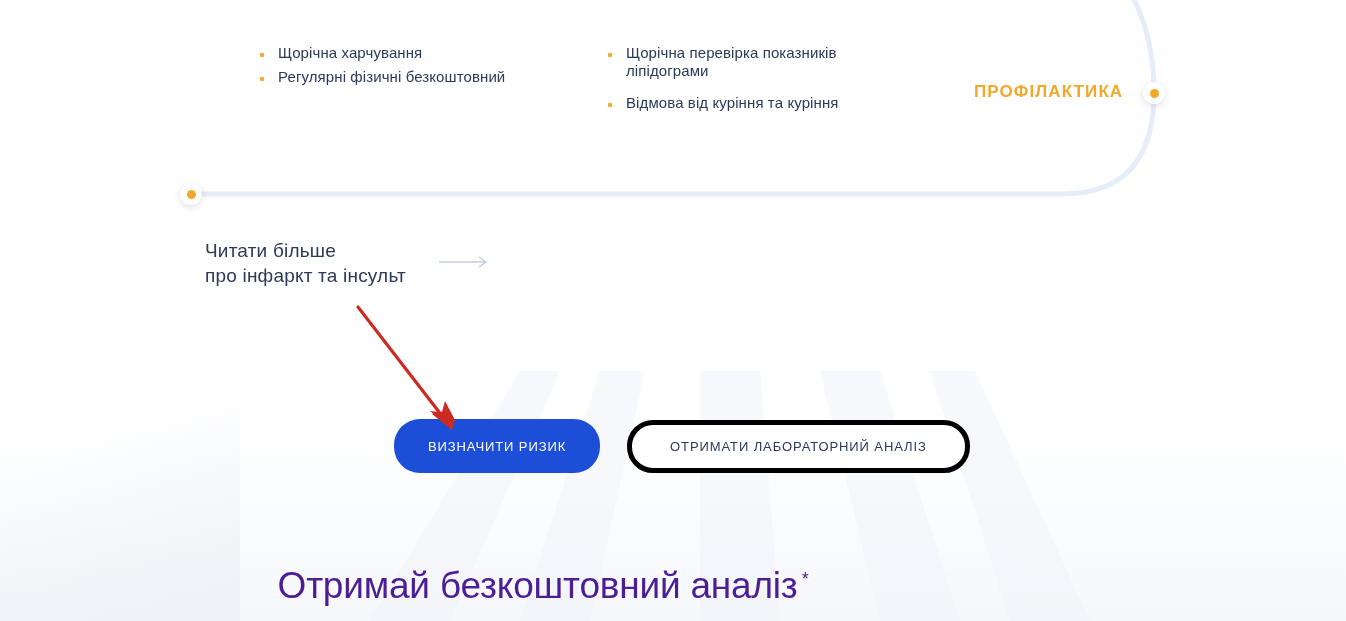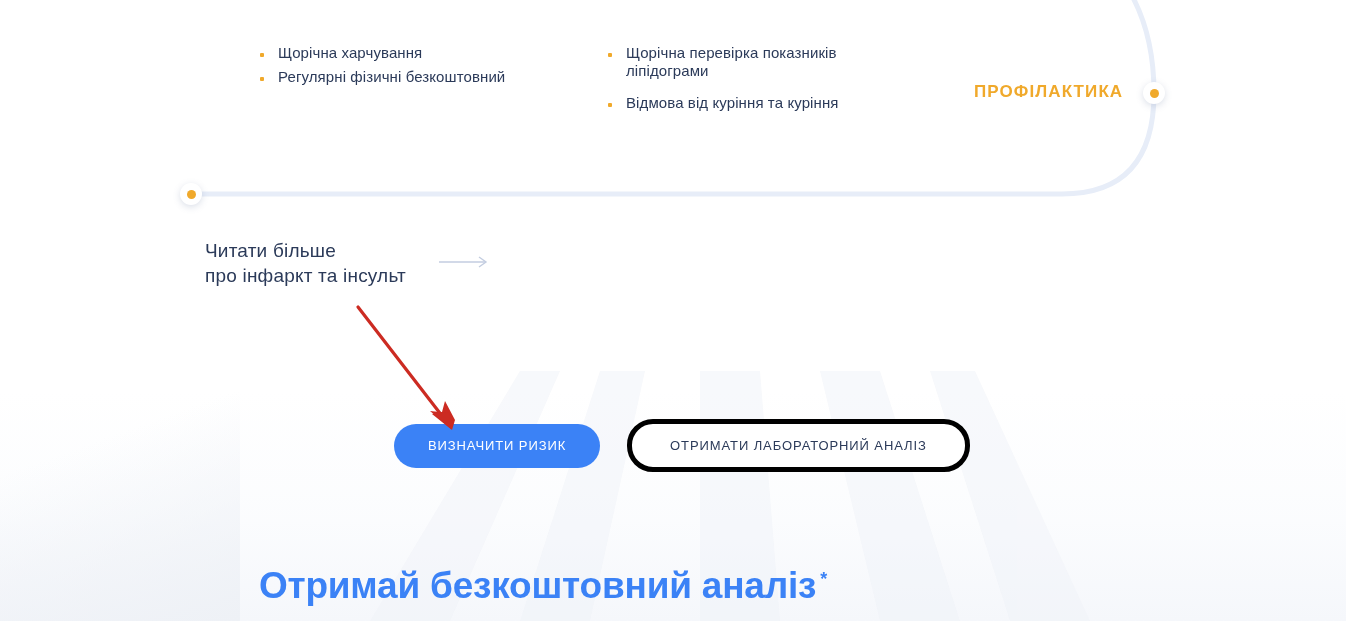--- a/index.html
+++ b/index.html
@@ -165,25 +165,25 @@
     gap: 27px;
   }
   .btn {
     border: none;
     cursor: pointer;
     font-family: "Liberation Sans", sans-serif;
     letter-spacing: .9px;
     white-space: nowrap;
   }
   .btn-primary {
-    background: #3b82f6;
+    background: #1d4ed8;
     color: #ffffff;
     font-size: 13px;
     border-radius: 26px;
-    height: 44px;
+    height: 54px;
     padding: 0 34px;
     min-width: 206px;
   }
   .btn-secondary {
     background: #ffffff;
     color: #2b3a59;
     font-size: 13px;
     border: 5px solid #000000;
     border-radius: 26px;
     height: 53px;
@@ -191,23 +191,22 @@
   }
 
   
   .bottom-heading {
     position: absolute;
     left: 0;
     top: 565px;
     width: 1086px;
     text-align: center;
     font-size: 37px;
-    color: #3b82f6;
+    color: #4c1d95;
     letter-spacing: -.2px;
-    font-weight: bold;
   }
   .bottom-heading .asterisk {
     font-size: 18px;
     vertical-align: super;
     margin-left: 4px;
   }
 
   
   .annotation-arrow {
     position: absolute;

